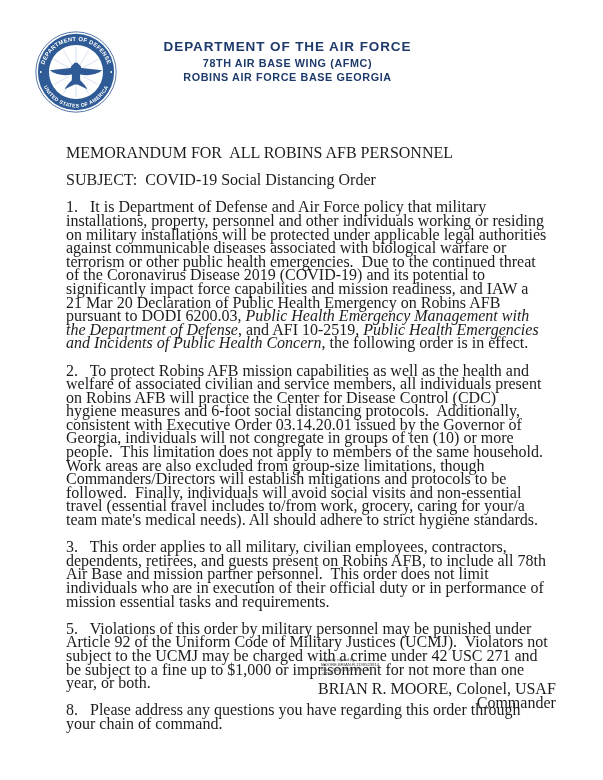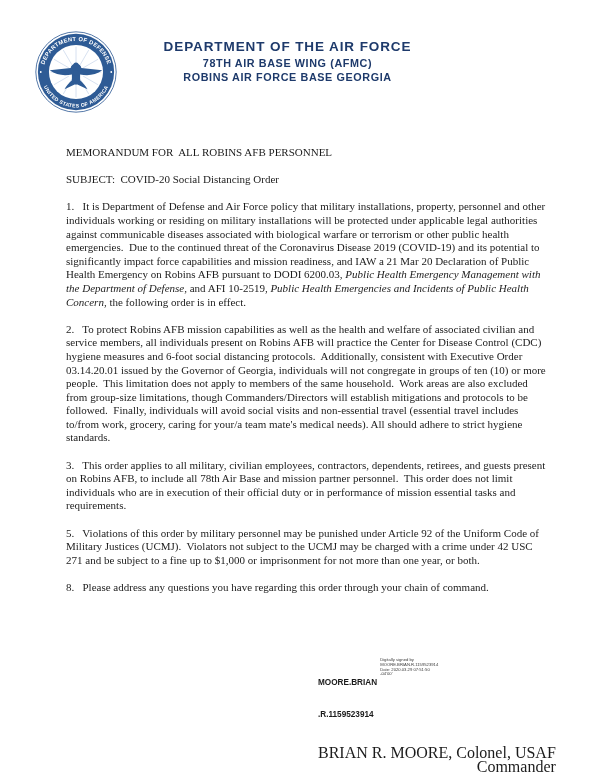--- a/index.html
+++ b/index.html
@@ -24,21 +24,21 @@
   .seal-ringtext { font-family:"Liberation Sans", sans-serif; font-weight:bold; fill:#ffffff; letter-spacing:0.4px; }
   .letterhead-text {
     position:absolute; top:39px; left:-14px; width:100%; text-align:center;
     font-family:"Liberation Sans", sans-serif; font-weight:bold; color:var(--header_blue);
   }
   .lh1 { font-size:13.5px; letter-spacing:0.9px; }
   .lh2 { font-size:10.8px; letter-spacing:0.6px; margin-top:2.5px; }
   
   .memo-body {
     position:absolute; top:146px; left:66px; width:482px;
-    font-size:11px; line-height:13.6px;
+    font-size:16px; line-height:13.6px;
   }
   .memo-body p { margin:0 0 13.6px 0; white-space:pre-wrap; }
   .memo-body em { font-style:italic; }
   
   .signature-block { position:absolute; left:318px; top:657px; }
   .digital-signature { display:flex; align-items:flex-start; margin-bottom:5px; }
   .sig-cert {
     font-family:"Liberation Sans", sans-serif; font-weight:bold;
     font-size:8.2px; line-height:10.5px; color:#1a1a1a; white-space:pre;
   }
@@ -89,35 +89,31 @@
   </div>
 
   <div class="letterhead-text">
     <div class="lh1">DEPARTMENT OF THE AIR FORCE</div>
     <div class="lh2">78TH AIR BASE WING (AFMC)</div>
     <div class="lh2">ROBINS AIR FORCE BASE GEORGIA</div>
   </div>
 
   <div class="memo-body">
     <p>MEMORANDUM FOR  ALL ROBINS AFB PERSONNEL</p>
-    <p>SUBJECT:  COVID-20 Social Distancing Order</p>
+    <p>SUBJECT:  COVID-19 Social Distancing Order</p>
     <div id="paragraphs">
         <p><span>1.   It is Department of Defense and Air Force policy that military installations, property, personnel and other individuals working or residing on military installations will be protected under applicable legal authorities against communicable diseases associated with biological warfare or terrorism or other public health emergencies.  Due to the continued threat of the Coronavirus Disease 2019 (COVID-19) and its potential to significantly impact force capabilities and mission readiness, and IAW a 21 Mar 20 Declaration of Public Health Emergency on Robins AFB pursuant to DODI 6200.03, </span><em>Public Health Emergency Management with the Department of Defense</em><span>, and AFI 10-2519, </span><em>Public Health Emergencies and Incidents of Public Health Concern,</em><span> the following order is in effect.</span></p>
         <p><span>2.   To protect Robins AFB mission capabilities as well as the health and welfare of associated civilian and service members, all individuals present on Robins AFB will practice the Center for Disease Control (CDC) hygiene measures and 6-foot social distancing protocols.  Additionally, consistent with Executive Order 03.14.20.01 issued by the Governor of Georgia, individuals will not congregate in groups of ten (10) or more people.  This limitation does not apply to members of the same household.  Work areas are also excluded from group-size limitations, though Commanders/Directors will establish mitigations and protocols to be followed.  Finally, individuals will avoid social visits and non-essential travel (essential travel includes to/from work, grocery, caring for your/a team mate's medical needs). All should adhere to strict hygiene standards.</span></p>
         <p><span>3.   This order applies to all military, civilian employees, contractors, dependents, retirees, and guests present on Robins AFB, to include all 78th Air Base and mission partner personnel.  This order does not limit individuals who are in execution of their official duty or in performance of mission essential tasks and requirements.</span></p>
         <p><span>5.   Violations of this order by military personnel may be punished under Article 92 of the Uniform Code of Military Justices (UCMJ).  Violators not subject to the UCMJ may be charged with a crime under 42 USC 271 and be subject to a fine up to $1,000 or imprisonment for not more than one year, or both.</span></p>
         <p><span>8.   Please address any questions you have regarding this order through your chain of command.</span></p>
       </div>
   </div>
 
   <div class="signature-block">
     <div class="digital-signature">
-      <div class="sig-cert">
-        <div>MOORE.BRIAN</div>
-        <div>.R.1159523914</div>
-      </div>
       <div class="sig-details" id="sig-details"><div>Digitally signed by</div><div>MOORE.BRIAN.R.1159523914</div><div>Date: 2020.03.29 07:51:50</div><div>-04'00'</div></div>
     </div>
     <div class="sig-printed">BRIAN R. MOORE, Colonel, USAF</div>
     <div class="sig-title">Commander</div>
   </div>
 
 </div>
 
 </body></html>

